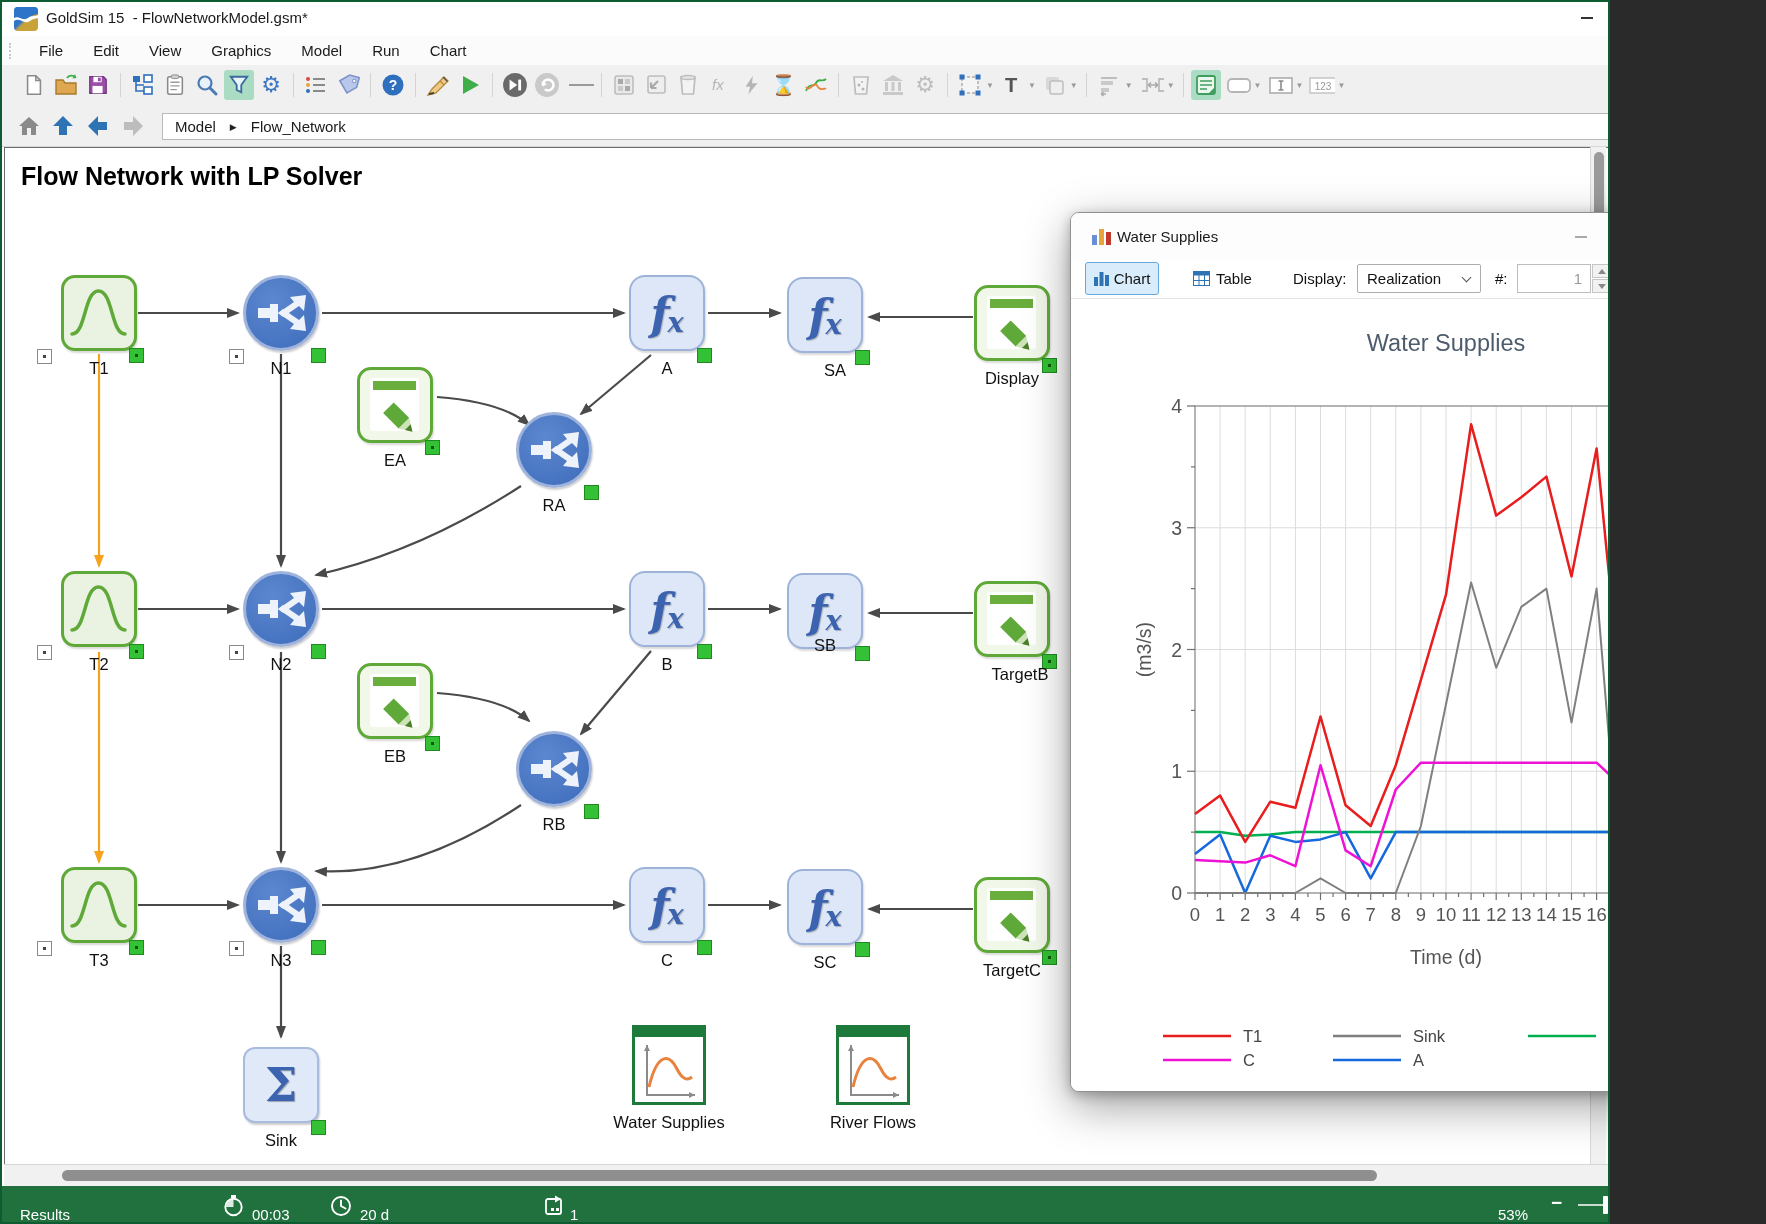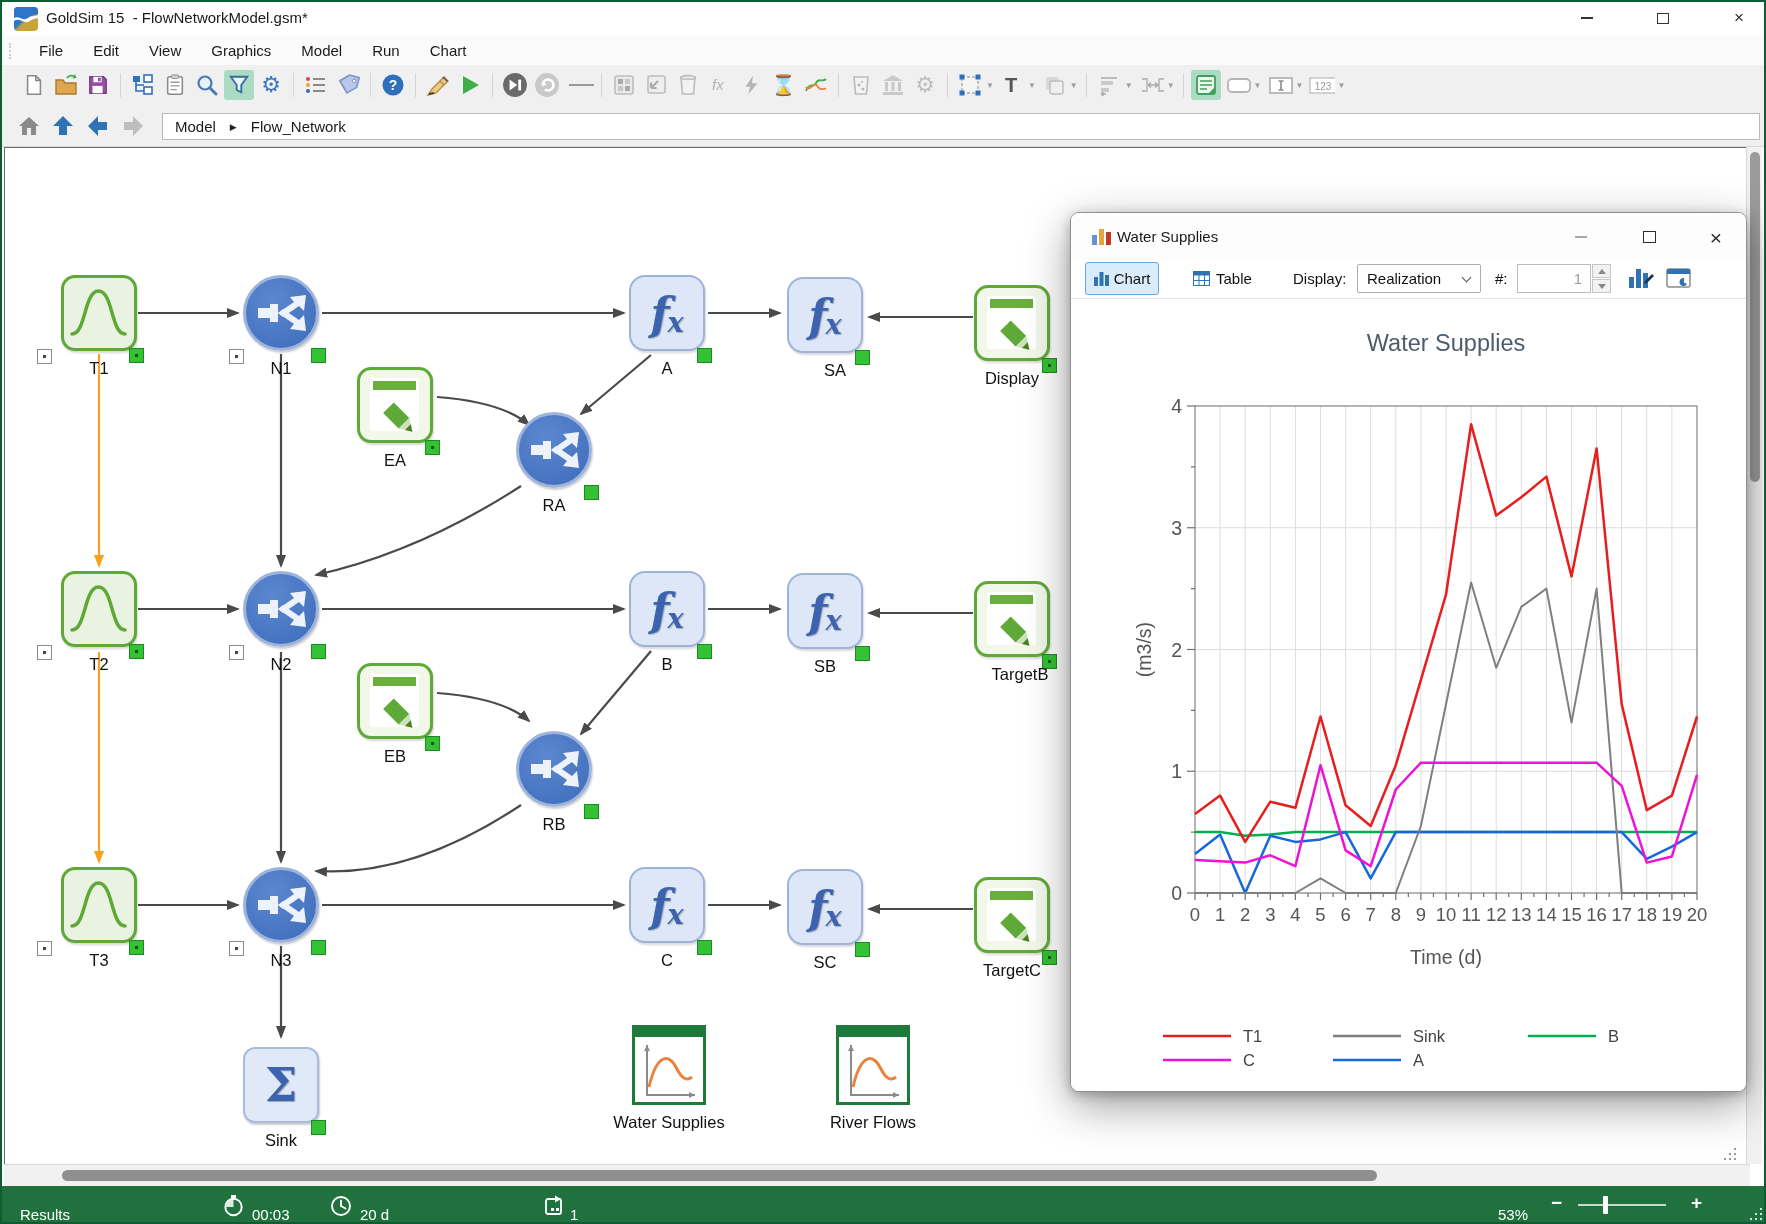--- a/index.html
+++ b/index.html
@@ -1,17 +1,17 @@
 <!DOCTYPE html>
 <html><head>
 <meta charset="utf-8">
 <style>
   html,body{margin:0;padding:0;background:#2a2a2a;}
   *{box-sizing:border-box;font-family:"Liberation Sans",sans-serif;-webkit-font-smoothing:antialiased;}
-  #app{position:relative;width:1766px;height:1224px;background:#fff;border:2px solid #0e5c31;overflow:hidden;}
+  #app{position:relative;width:1610px;height:1224px;background:#fff;border:2px solid #0e5c31;overflow:hidden;}
   
   #titlebar{position:absolute;left:0;top:0;width:100%;height:34px;background:#fff;}
   #logo{position:absolute;left:12px;top:5px;width:24px;height:24px;border-radius:4px;background:linear-gradient(135deg,#2e74c8 0%,#2e74c8 45%,#c8a33a 55%,#c8a33a 100%);overflow:hidden;}
   #logo svg{position:absolute;left:0;top:0;}
   #apptitle{position:absolute;left:44px;top:7px;font-size:15px;color:#1a1a1a;white-space:pre;}
   .winbtn{position:absolute;top:0;width:46px;height:32px;display:flex;align-items:center;justify-content:center;color:#333;font-size:17px;}
   #btn-min{left:1562px}#btn-max{left:1638px}#btn-close{left:1714px}
   #btn-min span{display:block;width:12px;height:2px;background:#333;}
   #btn-max span{display:block;width:12px;height:11px;border:1.6px solid #333;}
   
@@ -421,20 +421,21 @@
         <line x1="276" y1="798" x2="276" y2="889" stroke="#4a4a4a" stroke-width="2.2" marker-end="url(#mD)"></line>
         <line x1="646" y1="207" x2="576" y2="266" stroke="#4a4a4a" stroke-width="2.2" marker-end="url(#mD)"></line>
         <line x1="646" y1="503" x2="576" y2="586" stroke="#4a4a4a" stroke-width="2.2" marker-end="url(#mD)"></line>
         <line x1="94" y1="206" x2="94" y2="418" stroke="#f6a21d" stroke-width="2.2" marker-end="url(#mO)"></line>
         <line x1="94" y1="504" x2="94" y2="714" stroke="#f6a21d" stroke-width="2.2" marker-end="url(#mO)"></line>
         <path d="M432,249 Q498,254 524,277" fill="none" stroke="#4a4a4a" stroke-width="2.2" marker-end="url(#mD)"></path>
         <path d="M516,338 Q414,404 311,427" fill="none" stroke="#4a4a4a" stroke-width="2.2" marker-end="url(#mD)"></path>
         <path d="M432,545 Q498,550 524,573" fill="none" stroke="#4a4a4a" stroke-width="2.2" marker-end="url(#mD)"></path>
         <path d="M516,657 Q408,729 311,723" fill="none" stroke="#4a4a4a" stroke-width="2.2" marker-end="url(#mD)"></path>
       </svg>
+    <div id="heading">Flow Network with LP Solver</div>
     <div id="nodes">
         <div class="box stoch" style="position:absolute;left:56px;top:127px">
           <svg width="69" height="69" viewBox="0 0 69 69" style="position:absolute;left:0;top:0">
             <path d="M8 56 C22 56 20 13 34.5 13 C49 13 47 56 61 56" fill="none" stroke="#5fa938" stroke-width="3.5" stroke-linecap="round"></path>
           </svg>
         </div>
         <div class="wind" style="left:32px;top:201px"></div>
         <div class="gind dot" style="left:124px;top:200px"></div>
         <div class="nlabel" style="left:19px;top:211px">T1</div>
         <div class="circlenode" style="position:absolute;left:238px;top:127px">
@@ -522,21 +523,21 @@
           <span class="fxf">f</span>
           <span class="fxx">x</span>
         </div>
         <div class="gind" style="left:692px;top:496px"></div>
         <div class="nlabel" style="left:587px;top:507px">B</div>
         <div class="box fxbox" style="position:absolute;left:782px;top:425px">
           <span class="fxf">f</span>
           <span class="fxx">x</span>
         </div>
         <div class="gind" style="left:850px;top:498px"></div>
-        <div class="nlabel" style="left:745px;top:509px">SB</div>
+        <div class="nlabel" style="left:745px;top:488px">SB</div>
         <div class="box databox" style="position:absolute;left:969px;top:433px">
           <svg width="69" height="69" viewBox="0 0 69 69" style="position:absolute;left:0;top:0">
             <rect x="10" y="8" width="49" height="53" rx="3" fill="#fff"></rect>
             <rect x="13" y="11" width="43" height="9" fill="#6aae3d"></rect>
             <g transform="rotate(-45 33 43)">
               <rect x="26" y="36" width="15" height="22" fill="#5fa938"></rect>
               <path d="M26 58 L41 58 L33.5 70 Z" fill="#cde3b8"></path>
               <path d="M29.5 63.5 L33.5 70 L37.5 63.5 Z" fill="#4a7f2a"></path>
             </g>
           </svg>

